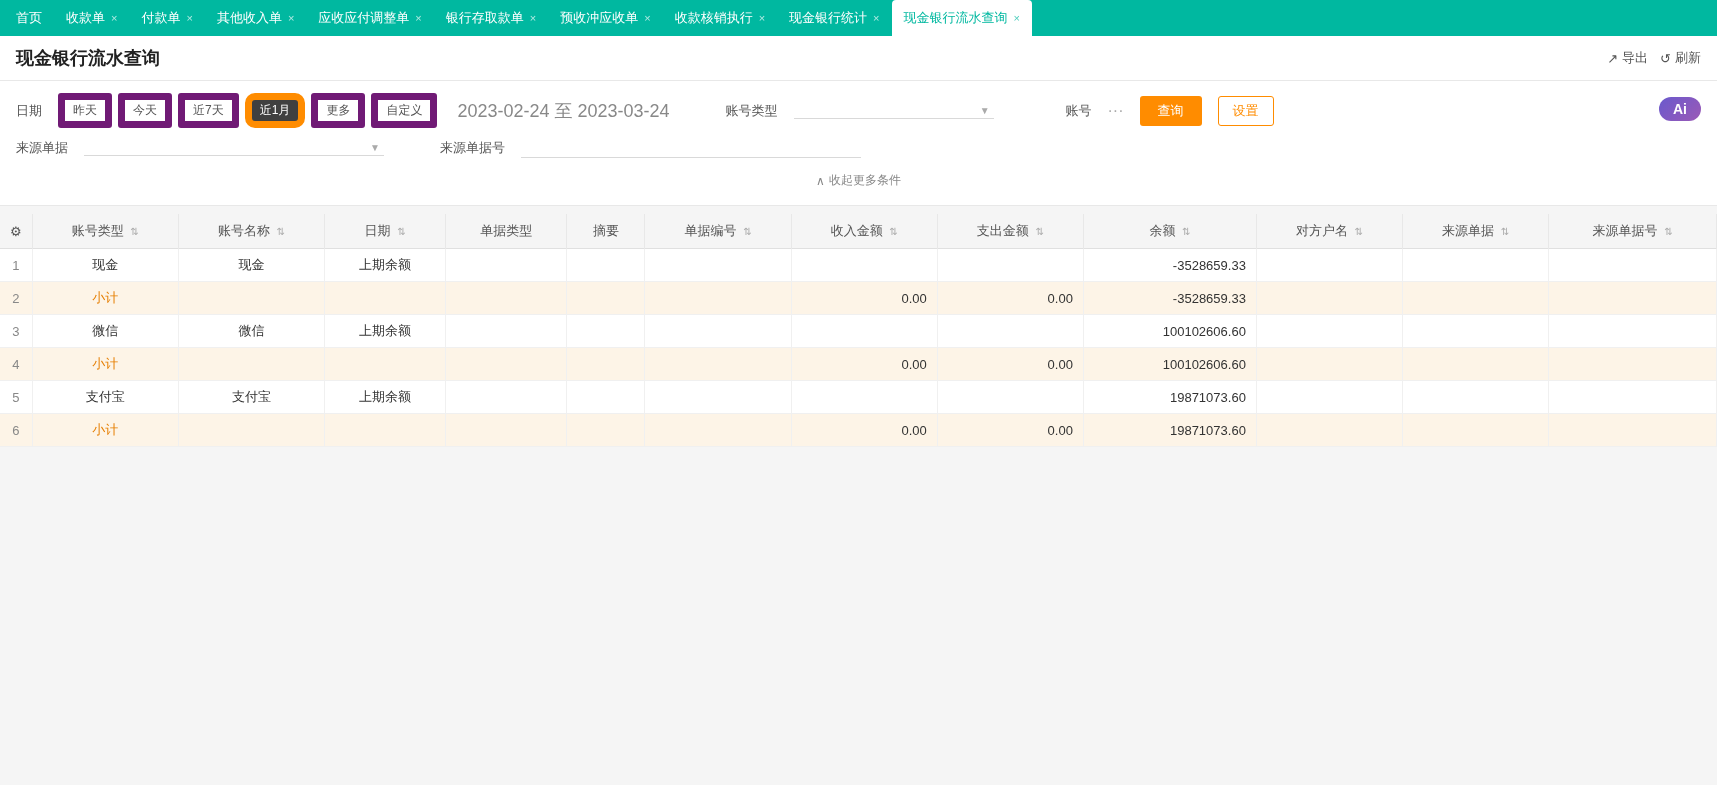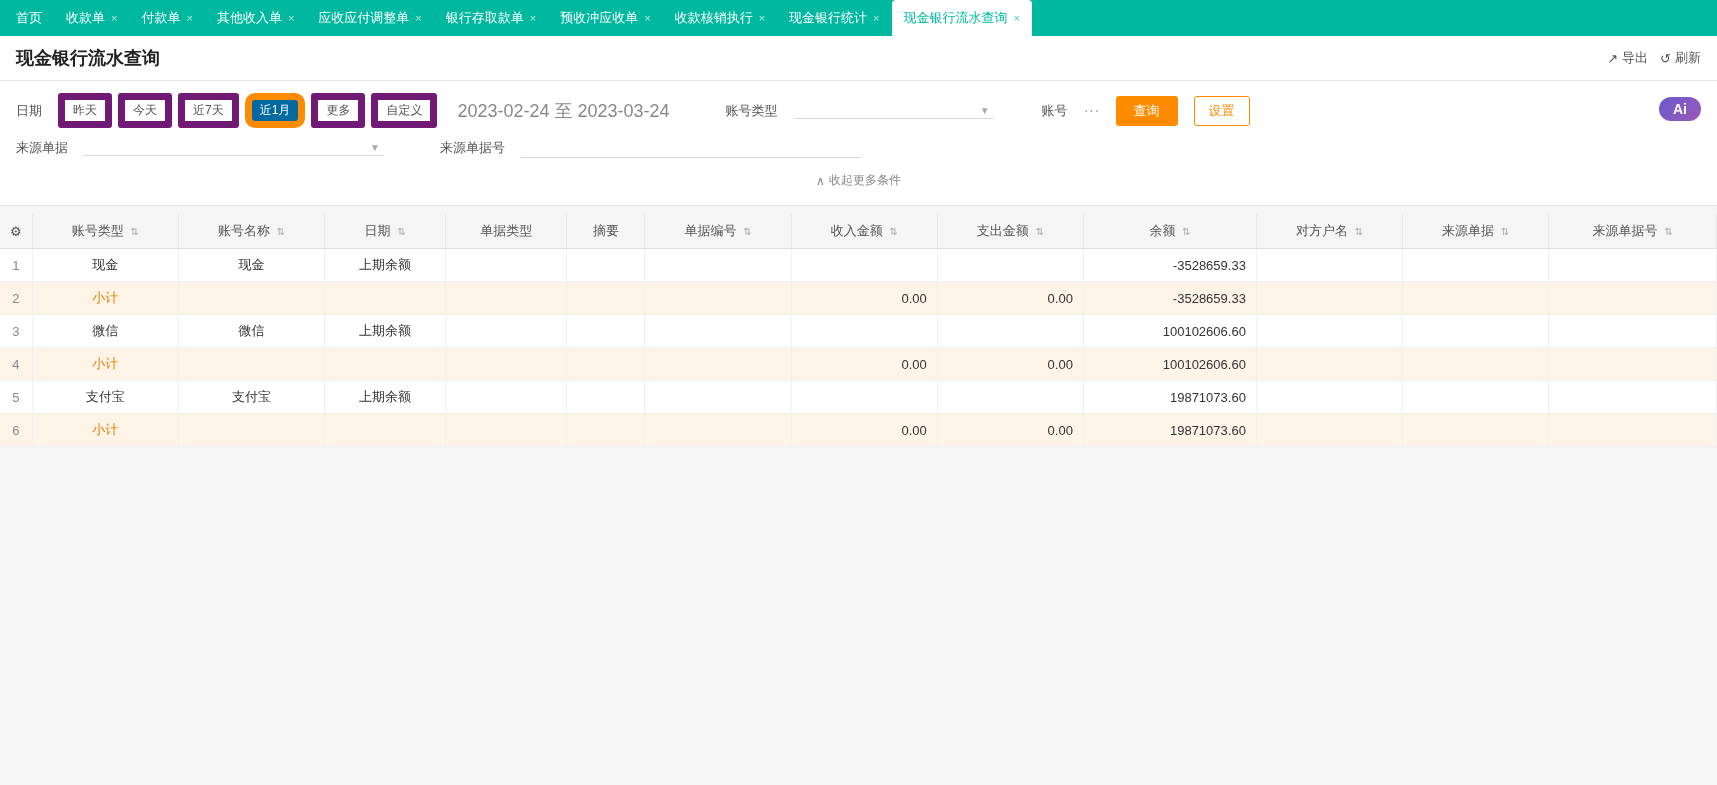--- a/index.html
+++ b/index.html
@@ -89,21 +89,21 @@
     .date-btn {
       padding: 2px 8px;
       border: 7px solid #701a75;
       border-radius: 3px;
       cursor: pointer;
       background: #fff;
       font-size: 12px;
       color: #555;
     }
     .date-btn.active {
-      background: #0369a1;
+      background: #404040;
       border-color: #ff8c00;
       color: #fff;
       border-radius: 10px;
     }
     .date-range {
       color: #888;
       font-size: 18px;
       margin-left: 4px;
     }
     .select-box {
@@ -302,21 +302,21 @@
       <button class="date-btn">自定义</button>
     </div>
     <span class="date-range">2023-02-24 至 2023-03-24</span>
 
     <span class="filter-label" style="margin-left:40px;">账号类型</span>
     <div class="select-box" style="min-width:200px;">
       <span></span>
       <span class="arrow">▼</span>
     </div>
 
-    <span class="filter-label" style="margin-left:32px;">账号</span>
+    <span class="filter-label" style="margin-left:56px;">账号</span>
     <button class="ellipsis-btn">···</button>
 
     <button class="query-btn">查询</button>
     <button class="settings-btn">设置</button>
   </div>
 
   <div class="filter-row">
     <span class="filter-label">来源单据</span>
     <div class="select-box" style="min-width:300px;">
       <span></span>

